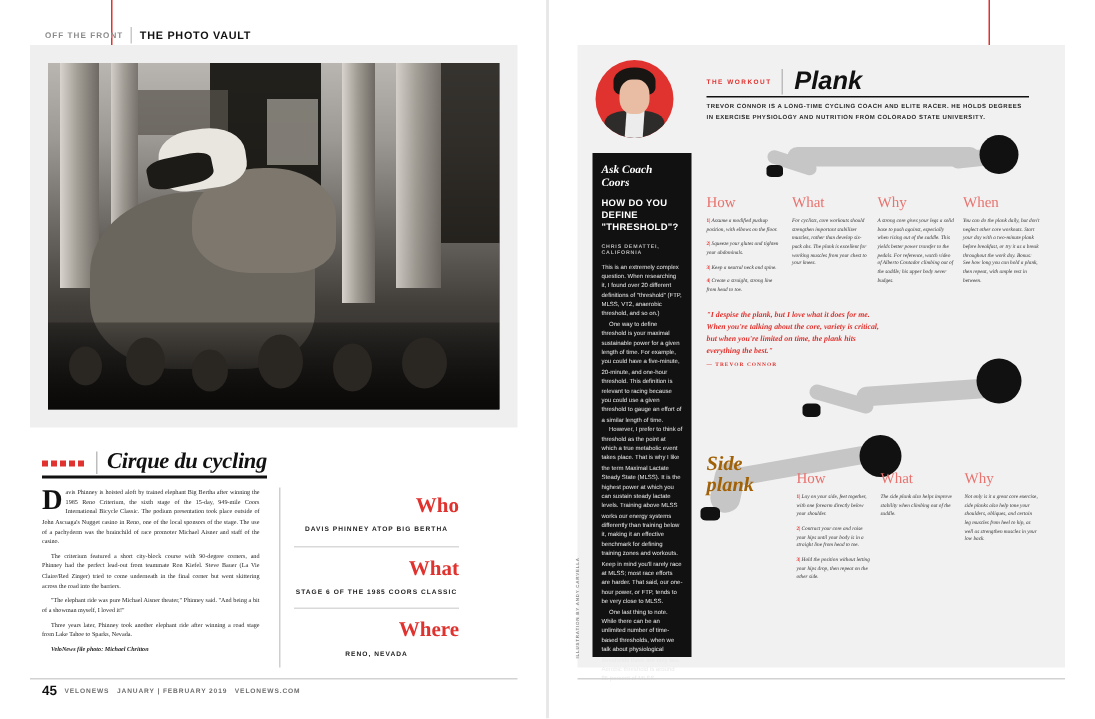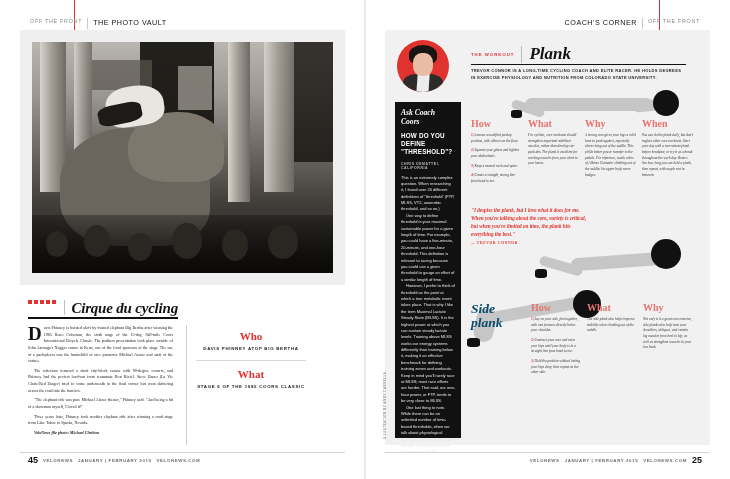--- a/index.html
+++ b/index.html
@@ -3,21 +3,21 @@
 <meta charset="utf-8">
 <style>
   html,body{margin:0;padding:0;background:#ffffff;}
   body{width:730px;height:479px;overflow:hidden;font-family:"Liberation Sans",sans-serif;}
   .spread{position:relative;width:730px;height:479px;background:#fff;display:flex;}
   .page{position:relative;width:365px;height:479px;background:#fff;box-sizing:border-box;}
   .page.left{padding:0;}
   .gutter{position:absolute;left:364px;top:0;width:2px;height:479px;background:#e8e8e8;z-index:5;}
 
   
-  .runhead{position:absolute;top:18px;display:flex;align-items:flex-start;gap:5px;font-size:5.4px;letter-spacing:.7px;font-weight:400;}
+  .runhead{position:absolute;top:18px;display:flex;align-items:center;gap:5px;font-size:5.4px;letter-spacing:.7px;font-weight:700;}
   .runhead .dim{color:#8a8a8a;}
   .runhead .strong{color:#111;font-size:7.2px;letter-spacing:.5px;}
   .runhead.l{left:30px;}
   .runhead.r{right:30px;}
   .rule-v{width:1px;height:11px;background:#c9c9c9;}
   .redtick{position:absolute;top:0;width:1px;height:36px;background:#e0322e;}
   .redtick.l{left:74px;}
   .redtick.r{right:70px;}
 
   
@@ -30,39 +30,39 @@
   .ph-mid{position:absolute;background:#5a554e;}
   .ph-light{position:absolute;background:#cfcac1;}
   .eleph{position:absolute;left:28px;top:86px;width:150px;height:118px;background:#6a655d;border-radius:46% 40% 32% 38%;filter:blur(.2px);}
   .eleph2{position:absolute;left:96px;top:70px;width:96px;height:70px;background:#7d776e;border-radius:50% 46% 30% 40%;}
   .rider{position:absolute;left:74px;top:44px;width:58px;height:40px;background:#e9e6e0;border-radius:40% 46% 36% 30%;transform:rotate(-8deg);}
   .rider-b{position:absolute;left:66px;top:62px;width:44px;height:20px;background:#1d1b18;border-radius:30%;transform:rotate(-12deg);}
   .crowd{position:absolute;left:0;bottom:0;width:100%;height:58px;background:linear-gradient(180deg,rgba(12,11,9,.35),#0a0908);}
   .blob{position:absolute;background:#2a2723;border-radius:50%;}
 
   
-  .headline{position:absolute;left:28px;top:300px;width:150px;display:flex;align-items:flex-start;gap:7px;}
+  .headline{position:absolute;left:28px;top:300px;width:150px;display:flex;align-items:center;gap:7px;}
   .dashes{width:44px;height:4px;background:repeating-linear-gradient(90deg,#e0322e 0 4px,transparent 4px 6px);}
   .vbar{width:1px;height:15px;background:#bdbdbd;}
   .headline h1{margin:0;font-family:"Liberation Serif",serif;font-style:italic;font-weight:700;font-size:15px;color:#111;letter-spacing:-.2px;white-space:nowrap;}
   .hrule{position:absolute;left:28px;top:317px;width:150px;height:2px;background:#111;}
 
   
   .body-col{position:absolute;left:28px;top:325px;width:145px;font-family:"Liberation Serif",serif;font-size:4.1px;line-height:1.62;color:#222;text-align:justify;}
   .body-col p{margin:0 0 3px 0;text-indent:6px;}
   .body-col p.first{text-indent:0;}
   .dropcap{float:left;font-size:19px;line-height:.86;font-weight:700;padding:1px 2px 0 0;color:#111;font-family:"Liberation Serif",serif;}
   .credit{margin-top:5px;font-style:italic;font-weight:700;font-size:4.1px;color:#222;text-indent:0;}
 
   
   .sidebar-div{position:absolute;left:186px;top:325px;width:1px;height:120px;background:#cfcfcf;}
   .facts{position:absolute;left:196px;top:330px;width:110px;text-align:center;}
   .fact{margin-bottom:7px;padding-bottom:7px;border-bottom:1px solid #d9d9d9;}
   .fact:last-child{border-bottom:none;}
-  .fact h3{margin:0 0 3px 0;font-family:"Liberation Serif",serif;font-weight:700;font-size:11px;color:#e0322e;}
+  .fact h3{margin:0 0 3px 0;font-family:"Liberation Serif",serif;font-weight:700;font-size:14px;color:#e0322e;text-align:right;}
   .fact p{margin:0;font-size:4.4px;font-weight:700;letter-spacing:.7px;line-height:1.75;color:#1b1b1b;}
 
   
   .folio{position:absolute;bottom:14px;display:flex;align-items:center;gap:5px;font-size:4.4px;letter-spacing:.6px;font-weight:700;color:#6d6d6d;}
   .folio .num{font-size:9px;color:#111;font-weight:700;letter-spacing:0;}
   .folio.l{left:28px;}
   .folio.r{right:28px;}
   .folio-rule{position:absolute;height:1px;background:#d2d2d2;bottom:26px;}
   .folio-rule.l{left:20px;width:325px;}
   .folio-rule.r{right:20px;width:325px;}
@@ -71,52 +71,52 @@
   .rpanel{position:absolute;left:20px;top:30px;width:325px;height:415px;background:#f1f1f1;}
   .avatar{position:absolute;left:12px;top:10px;width:52px;height:52px;border-radius:50%;background:#e0322e;overflow:hidden;}
   .av-hair{position:absolute;left:12px;top:5px;width:28px;height:19px;background:#181513;border-radius:48% 48% 30% 30%;}
   .av-face{position:absolute;left:16px;top:13px;width:20px;height:23px;background:#e8bda3;border-radius:42%;}
   .av-body{position:absolute;left:6px;top:34px;width:40px;height:24px;background:#2e2c2b;border-radius:34% 34% 0 0;}
   .av-shirt{position:absolute;left:20px;top:33px;width:12px;height:22px;background:#ececec;transform:rotate(4deg);}
 
   .workout-head{position:absolute;left:86px;top:14px;display:flex;align-items:center;gap:7px;}
   .workout-tag{font-size:4.3px;font-weight:700;letter-spacing:1px;color:#e0322e;}
   .workout-head .vbar2{width:1px;height:17px;background:#bdbdbd;}
-  .workout-head h2{margin:0;font-family:Liberation Serif, serif;font-style:italic;font-weight:700;font-size:17px;color:#111;}
+  .workout-head h2{margin:0;font-family:Liberation Sans, sans-serif;font-style:italic;font-weight:700;font-size:17px;color:#111;}
   .bio{position:absolute;left:86px;top:38px;width:215px;font-size:4px;letter-spacing:.35px;line-height:1.72;color:#2a2a2a;font-weight:700;}
   .bio-rule{position:absolute;left:86px;top:34px;width:215px;height:1.4px;background:#111;}
 
   
   .qa{position:absolute;left:10px;top:72px;width:66px;height:336px;background:#111;color:#fff;padding:6px 6px 6px 6px;box-sizing:border-box;}
   .qa h3{margin:0 0 6px 0;font-family:"Liberation Serif",serif;font-style:italic;font-weight:700;font-size:7.6px;color:#fff;}
   .qa h4{margin:0 0 5px 0;font-size:6.3px;line-height:1.3;letter-spacing:.2px;font-weight:700;color:#fff;}
   .qa .asker{margin:0 0 5px 0;font-size:3.5px;letter-spacing:.55px;color:#b9b9b9;font-weight:700;}
   .qa p.t{margin:0;font-size:4px;line-height:1.6;color:#e9e9e9;text-align:left;}
   .qa p.t.ind{text-indent:5px;}
   .vcredit{position:absolute;left:2px;bottom:6px;width:86px;font-size:3px;letter-spacing:.5px;color:#8e8e8e;font-weight:700;
     transform:rotate(-90deg);transform-origin:left bottom;white-space:nowrap;}
 
   
   .cols4{position:absolute;left:86px;top:88px;width:228px;display:flex;gap:6px;}
   .col{width:51px;}
-  .col h3{margin:0 0 4px 0;font-family:"Liberation Serif",serif;font-weight:700;font-size:10px;color:#e8736f;}
+  .col h3{margin:12px 0 4px 0;font-family:"Liberation Serif",serif;font-weight:400;font-size:10px;color:#e8736f;}
   .col p{margin:0 0 4px 0;font-family:"Liberation Serif",serif;font-style:italic;font-size:3.5px;line-height:1.62;color:#333;}
   .col p b{color:#e0322e;font-style:normal;font-weight:700;}
 
   
   .ill1{position:absolute;left:120px;top:52px;width:175px;height:40px;}
   .ill-body{position:absolute;background:#c6c6c6;border-radius:40px;}
   .ill-dark{position:absolute;background:#111;border-radius:50%;}
   .ill2{position:absolute;left:150px;top:195px;width:160px;height:72px;}
   .ill3{position:absolute;left:60px;top:260px;width:170px;height:66px;}
 
   .pullquote{position:absolute;left:86px;top:176px;width:118px;font-family:"Liberation Serif",serif;font-style:italic;font-weight:700;font-size:5.2px;line-height:1.55;color:#e0322e;}
   .pq-attr{margin-top:3px;font-style:normal;font-size:3.6px;letter-spacing:.7px;color:#e0322e;font-weight:700;}
 
-  .sideplank-title{position:absolute;left:86px;top:272px;width:52px;font-family:"Liberation Serif",serif;font-style:italic;font-weight:700;font-size:13.5px;line-height:1.05;color:#0c4a6e;}
+  .sideplank-title{position:absolute;left:86px;top:272px;width:52px;font-family:"Liberation Serif",serif;font-style:italic;font-weight:700;font-size:13.5px;line-height:1.05;color:#a16207;}
   .cols3{position:absolute;left:146px;top:272px;width:168px;display:flex;gap:6px;}
   .cols3 .col{width:50px;}
 </style>
 </head>
 <body>
 
 <div class="spread">
 
   <div class="page left">
 
@@ -172,42 +172,41 @@
     <div class="sidebar-div"></div>
     <div class="facts">
       <div class="fact">
         <h3>Who</h3>
         <p>DAVIS PHINNEY ATOP BIG BERTHA</p>
       </div>
       <div class="fact">
         <h3>What</h3>
         <p>STAGE 6 OF THE 1985 COORS CLASSIC</p>
       </div>
+      <div class="fact">
+        <h3>Where</h3>
+        <p>RENO, NEVADA</p>
+      </div>
     </div>
 
     <div class="folio-rule l"></div>
     <div class="folio l">
       <span class="num">45</span>
       <span>VELONEWS</span>
       <span>JANUARY | FEBRUARY 2019</span>
       <span>VELONEWS.COM</span>
     </div>
   </div>
 
   <div class="gutter"></div>
 
   <div class="page right">
 
     <div class="redtick r"></div>
 
-    <div class="runhead r">
-      <span class="strong">COACH'S CORNER</span>
-      <span class="rule-v"></span>
-      <span class="dim">OFF THE FRONT</span>
-    </div>
 
     <div class="rpanel">
 
       <div class="avatar">
         <div class="av-body"></div>
         <div class="av-shirt"></div>
         <div class="av-hair"></div>
         <div class="av-face"></div>
       </div>
 
@@ -294,21 +293,15 @@
         </div>
         <div class="col">
           <h3>Why</h3>
           <p>Not only is it a great core exercise, side planks also help tone your shoulders, obliques, and certain leg muscles from heel to hip, as well as strengthen muscles in your low back.</p>
         </div>
       </div>
 
     </div>
 
     <div class="folio-rule r"></div>
-    <div class="folio r">
-      <span>VELONEWS</span>
-      <span>JANUARY | FEBRUARY 2019</span>
-      <span>VELONEWS.COM</span>
-      <span class="num">25</span>
-    </div>
   </div>
 
 </div>
 
 </body></html>

